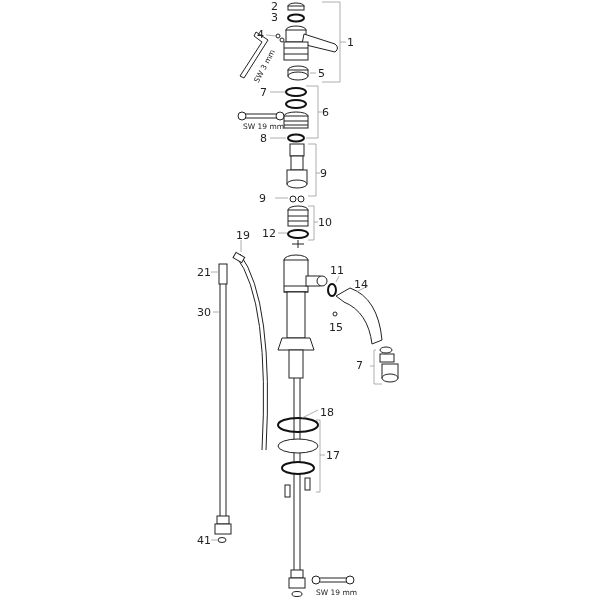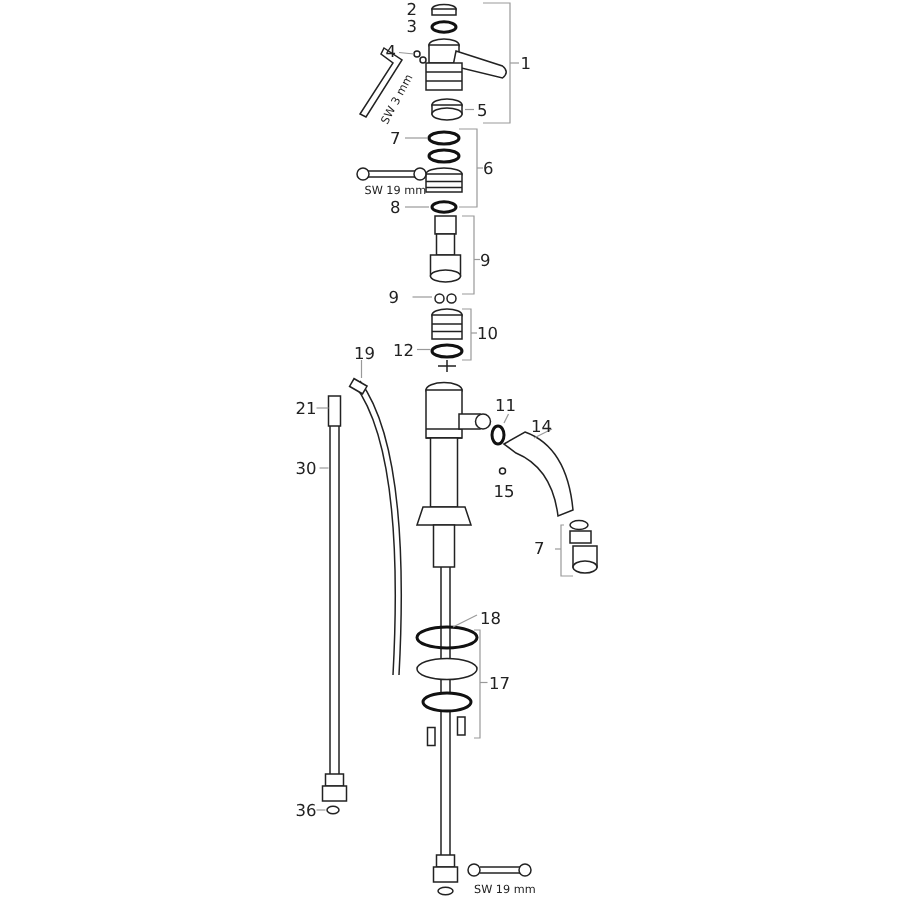--- a/index.html
+++ b/index.html
@@ -167,18 +167,18 @@
 <div class="lbl" style="left:262px;top:228px">12</div>
 <div class="lbl" style="left:330px;top:265px">11</div>
 <div class="lbl" style="left:354px;top:279px">14</div>
 <div class="lbl" style="left:329px;top:322px">15</div>
 <div class="lbl" style="left:356px;top:360px">7</div>
 <div class="lbl" style="left:320px;top:407px">18</div>
 <div class="lbl" style="left:326px;top:450px">17</div>
 <div class="lbl" style="left:236px;top:230px">19</div>
 <div class="lbl" style="left:197px;top:267px">21</div>
 <div class="lbl" style="left:197px;top:307px">30</div>
-<div class="lbl" style="left:197px;top:535px">36</div>
+<div class="lbl" style="left:197px;top:535px">41</div>
 
 <div class="tool-lbl rot" style="left:252px;top:80px">SW 3 mm</div>
 <div class="tool-lbl" style="left:243px;top:122px">SW 19 mm</div>
 <div class="tool-lbl" style="left:316px;top:588px">SW 19 mm</div>
 </div>
 
 </body></html>

